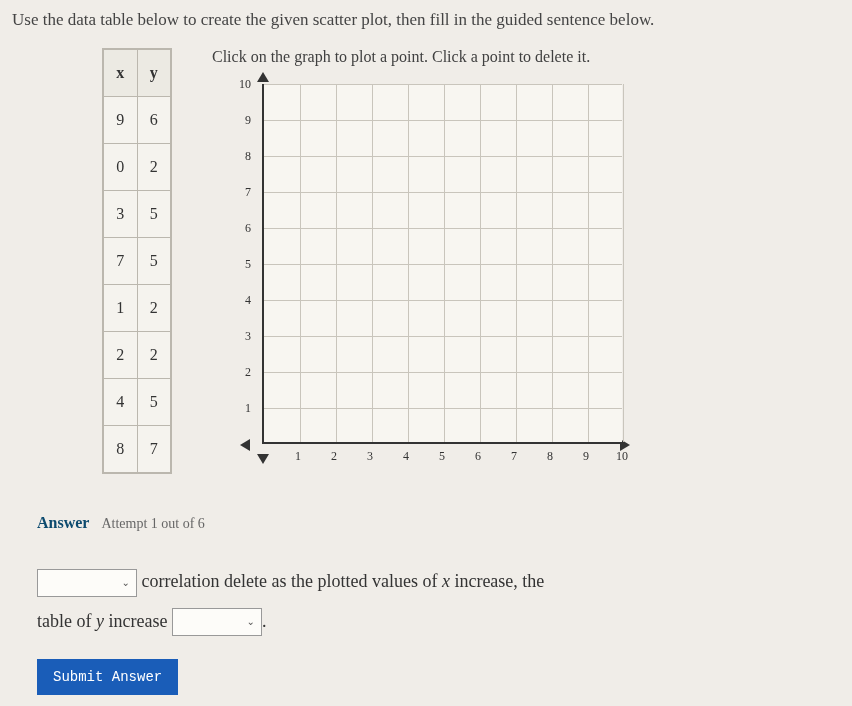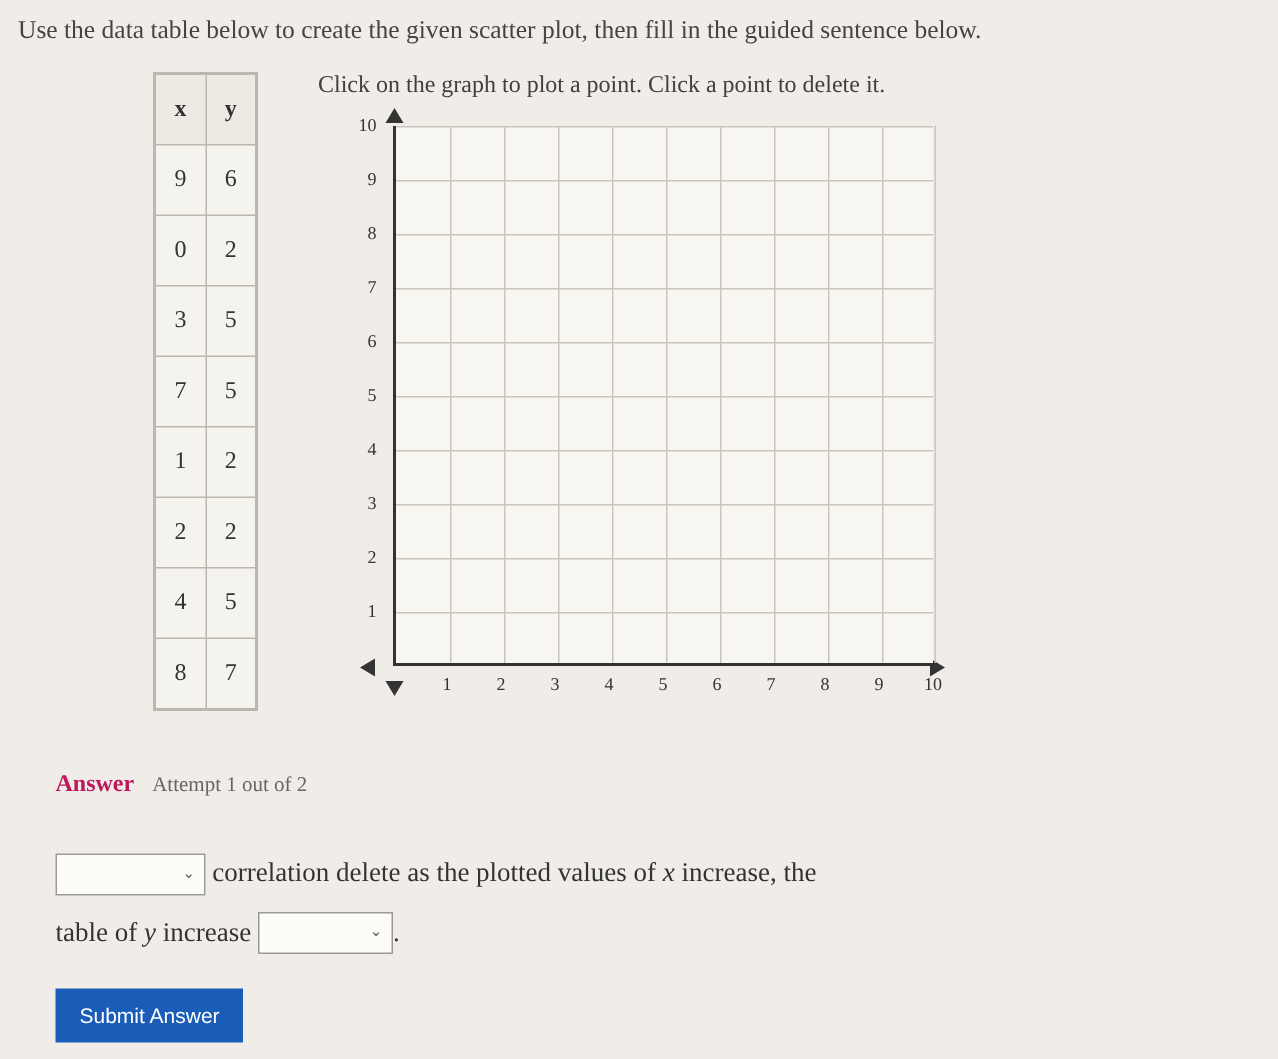--- a/index.html
+++ b/index.html
@@ -104,21 +104,21 @@
   border-top: 10px solid #333;
 }
 .answer-section {
   margin-top: 40px;
   padding-left: 25px;
 }
 .answer-header {
   font-size: 16px;
   margin-bottom: 30px;
 }
-.answer-header b { color: #be185d; }
+.answer-header b { color: #0c4a6e; }
 .attempt { color: #666; font-size: 14px; margin-left: 8px; }
 .sentence {
   font-size: 18px;
   color: #333;
   line-height: 2.2;
 }
 .dropdown {
   display: inline-block;
   border: 1px solid #999;
   background: #fdfcf9;
@@ -139,21 +139,21 @@
 }
 .mathvar { font-style: italic; font-family: Georgia, serif; }
 .submit-btn {
   display: inline-block;
   background: #1a5db8;
   color: #fff;
   font-size: 14px;
   padding: 10px 16px;
   border: none;
   margin-top: 18px;
-  font-family: Liberation Sans, sans-serif;
+  font-family: Liberation Mono, monospace;
   cursor: pointer;
 }
 </style>
 </head>
 <body>
 
 <div class="instructions">Use the data table below to create the given scatter plot, then fill in the guided sentence below.</div>
 
 <div class="main-area">
 
@@ -251,21 +251,21 @@
         <span style="left:324px">9</span>
         <span style="left:360px">10</span>
       </div>
     </div>
   </div>
 </div>
 
 <div class="answer-section">
   <div class="answer-header">
     <b>Answer</b>
-    <span class="attempt">Attempt 1 out of 2</span>
+    <span class="attempt">Attempt 1 out of 6</span>
   </div>
 
   <div class="sentence">
     <span class="dropdown wide">
       <span class="chev">⌄</span>
     </span>
     <span>correlation delete as the plotted values of</span>
     <span class="mathvar">x</span>
     <span>increase, the</span>
     <br>

